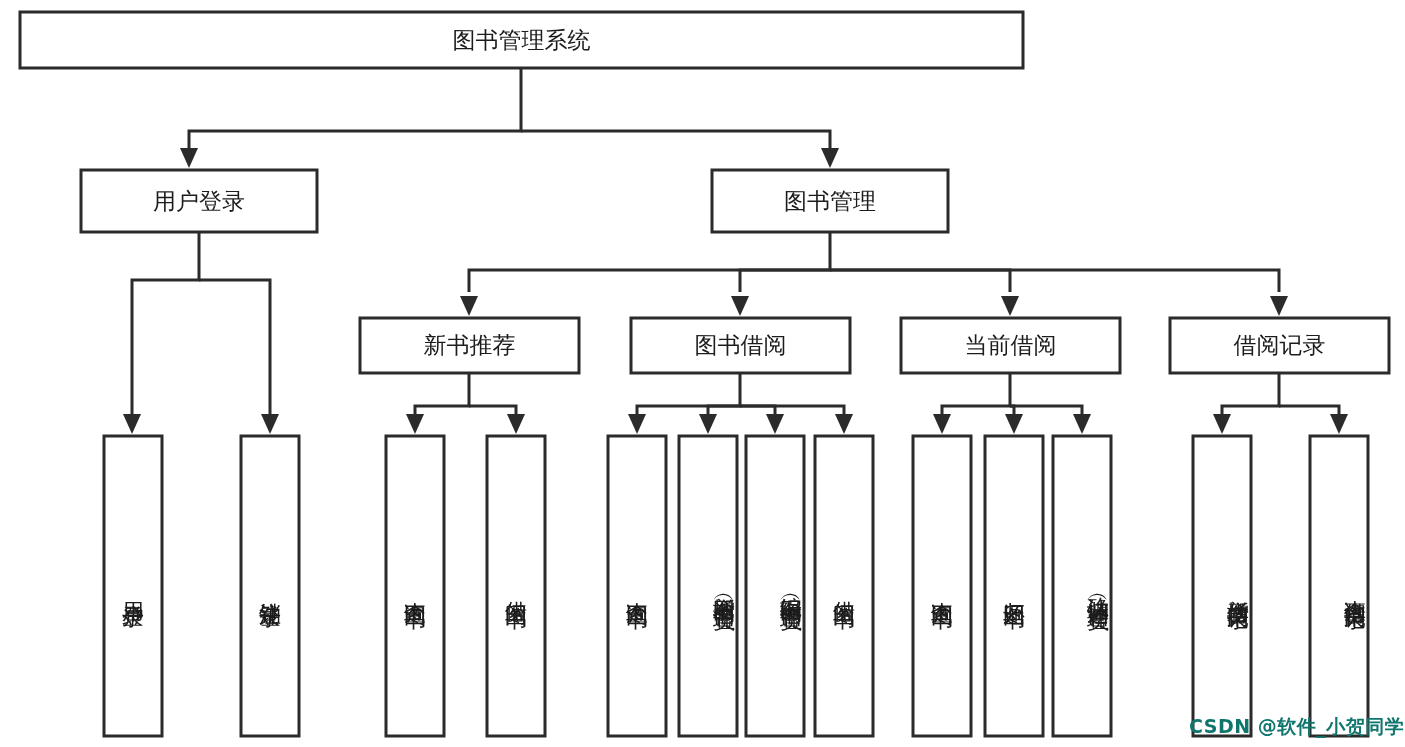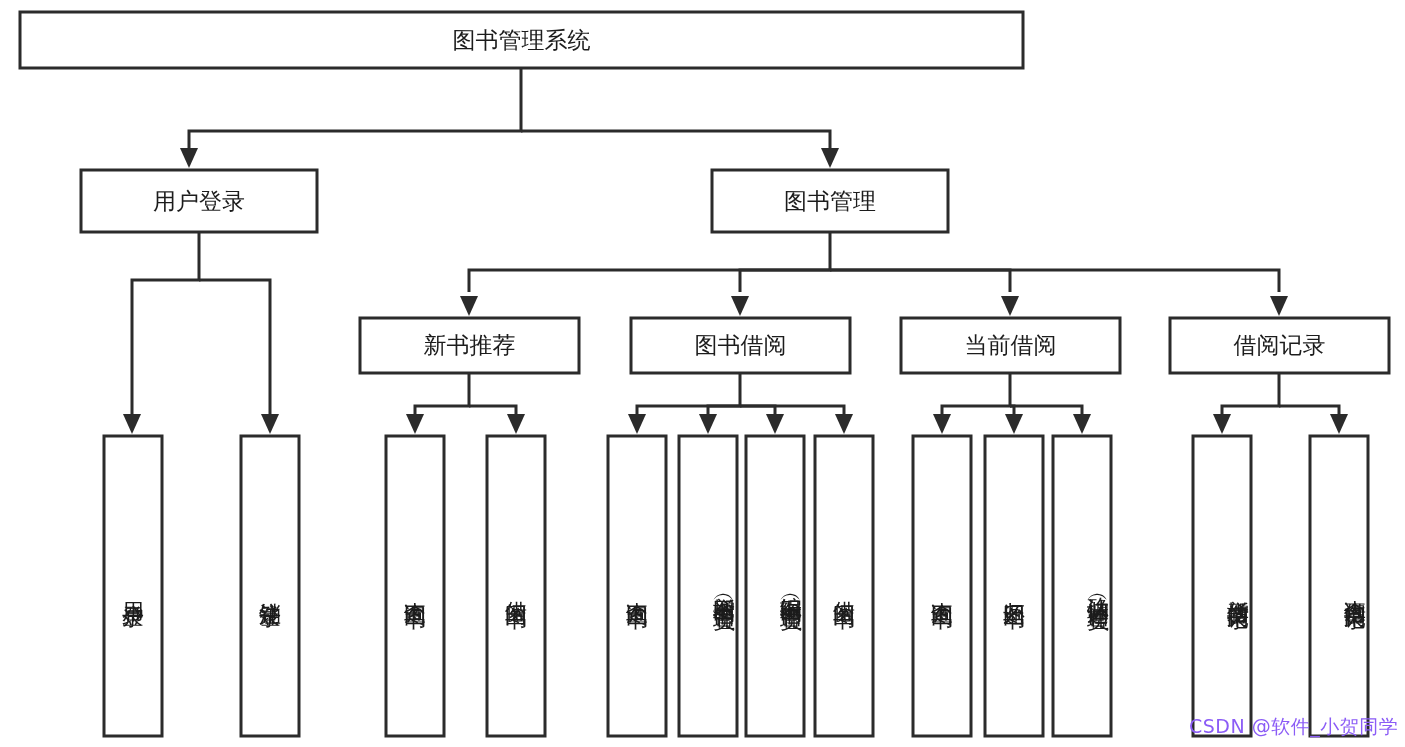--- a/index.html
+++ b/index.html
@@ -187,14 +187,14 @@
       <div class="leaf-label" style="left: 1053px; top: 450px; width: 58px; height: 276px;">
         <span>确认归还（管理员）</span>
       </div>
       <div class="leaf-label" style="left: 1193px; top: 450px; width: 58px; height: 276px;">
         <span>新增借阅记录</span>
       </div>
       <div class="leaf-label" style="left: 1310px; top: 450px; width: 58px; height: 276px;">
         <span>查询借阅记录</span>
       </div>
     </div>
-  <div class="watermark" style="left: 1189px; top: 714px; color: #8b5cf6;">CSDN @软件_小贺同学</div>
+  <div class="watermark" style="left: 1189px; top: 714px; color: #0f766e; font-weight: bold;">CSDN @软件_小贺同学</div>
 </div>
 
 </body></html>

